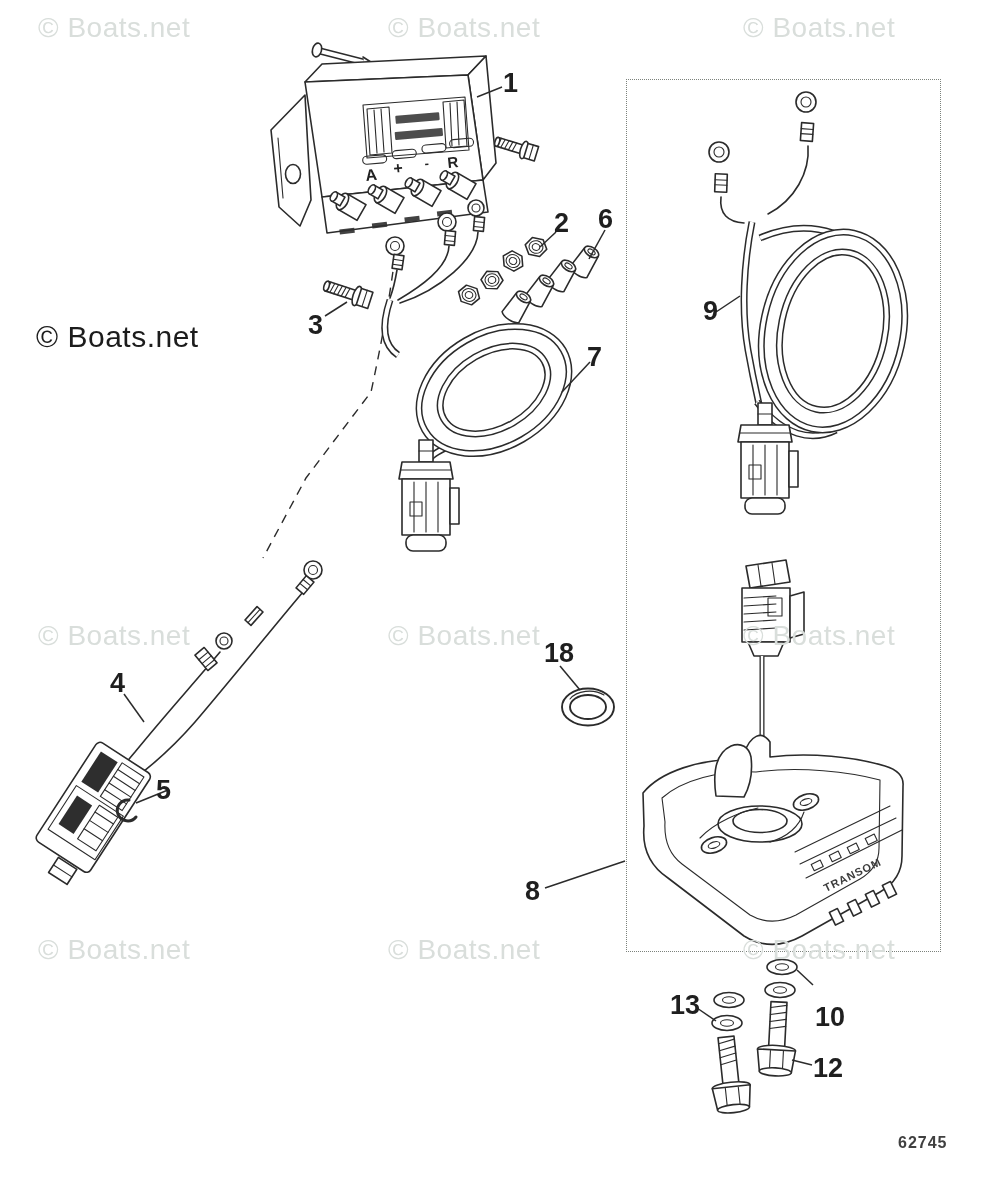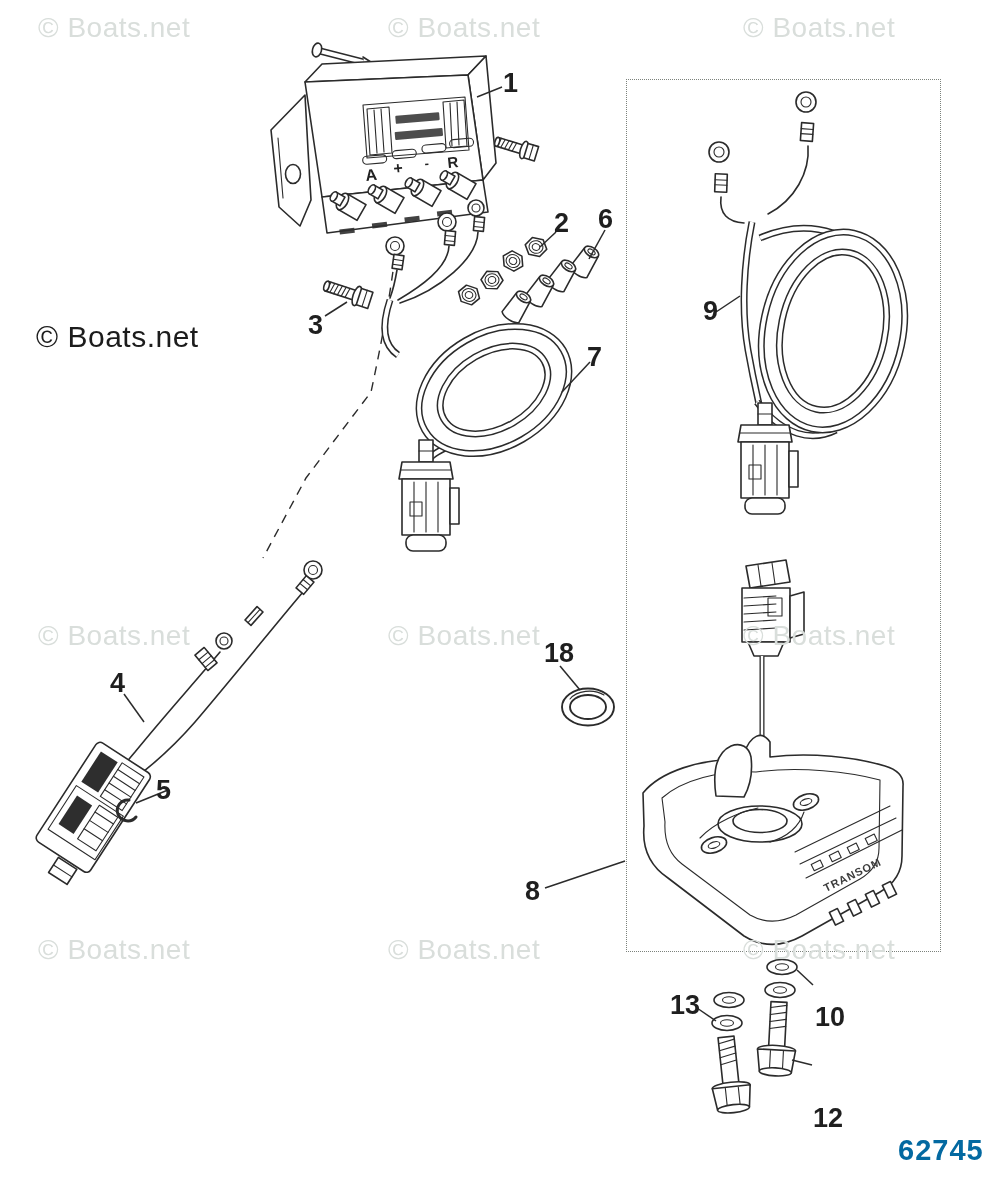--- a/index.html
+++ b/index.html
@@ -20,21 +20,21 @@
   .dash{stroke:#2b2b2b;stroke-width:1.4;fill:none;stroke-dasharray:9 7;}
   
   .wm{position:absolute;font-size:28px;color:#d9dedb;white-space:nowrap;letter-spacing:.5px;}
   .wm-dark{position:absolute;font-size:30px;color:#1c1c1c;white-space:nowrap;letter-spacing:.5px;}
   
   .co{position:absolute;font-size:27px;font-weight:bold;color:#1f1f1f;line-height:1;
       font-stretch:condensed;}
   
   .pbox{position:absolute;left:626px;top:79px;width:313px;height:871px;
         border:1px dotted #7c827c;}
-  .dnum{position:absolute;left:898px;top:1134px;font-size:29px;font-weight:bold;color:#0369a1;
+  .dnum{position:absolute;left:898px;top:1134px;font-size:16px;font-weight:bold;color:#404040;
         letter-spacing:1px;}
 </style>
 </head>
 <body>
 
 <div class="stage">
 
   <div class="pbox"></div>
 
   <svg width="990" height="1200" viewBox="0 0 990 1200" style="position:absolute;left:0;top:0;">
@@ -427,18 +427,18 @@
   <div class="co" style="left:554px;top:210px;">2</div>
   <div class="co" style="left:308px;top:312px;">3</div>
   <div class="co" style="left:110px;top:670px;">4</div>
   <div class="co" style="left:156px;top:777px;">5</div>
   <div class="co" style="left:598px;top:206px;">6</div>
   <div class="co" style="left:587px;top:344px;">7</div>
   <div class="co" style="left:525px;top:878px;">8</div>
   <div class="co" style="left:703px;top:298px;">9</div>
   <div class="co" style="left:815px;top:1004px;">10</div>
   <div class="co" style="left:670px;top:992px;">13</div>
-  <div class="co" style="left:813px;top:1105px;">12</div>
+  <div class="co" style="left:813px;top:1055px;">12</div>
   <div class="co" style="left:544px;top:640px;">18</div>
 
   <div class="dnum">62745</div>
 
 </div>
 
 </body></html>

